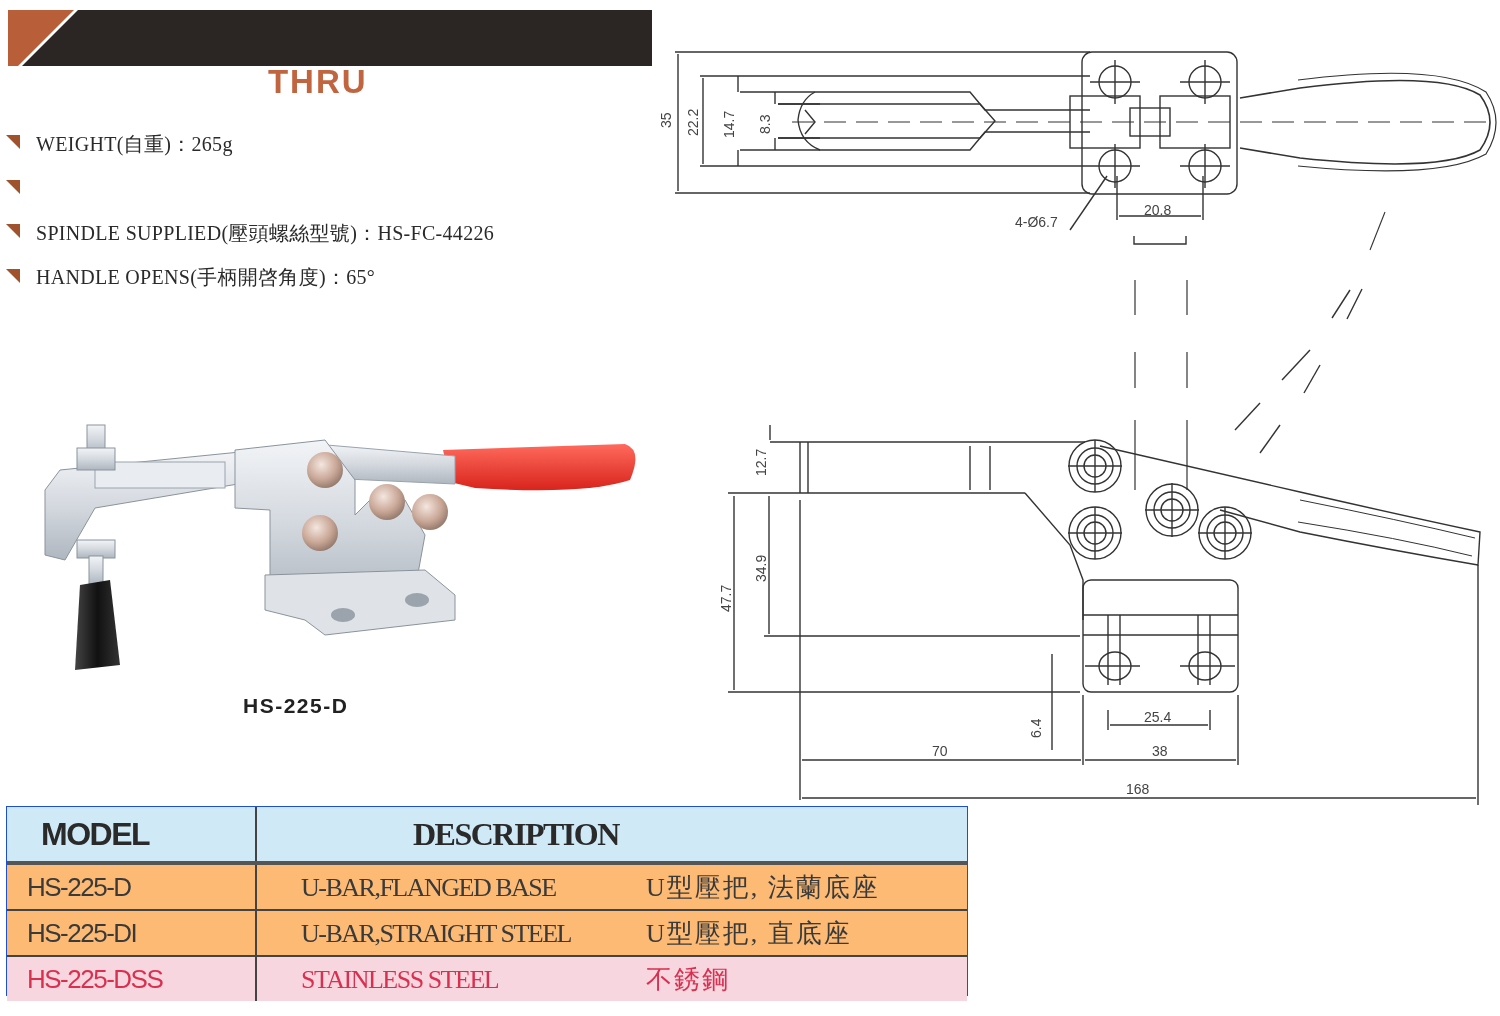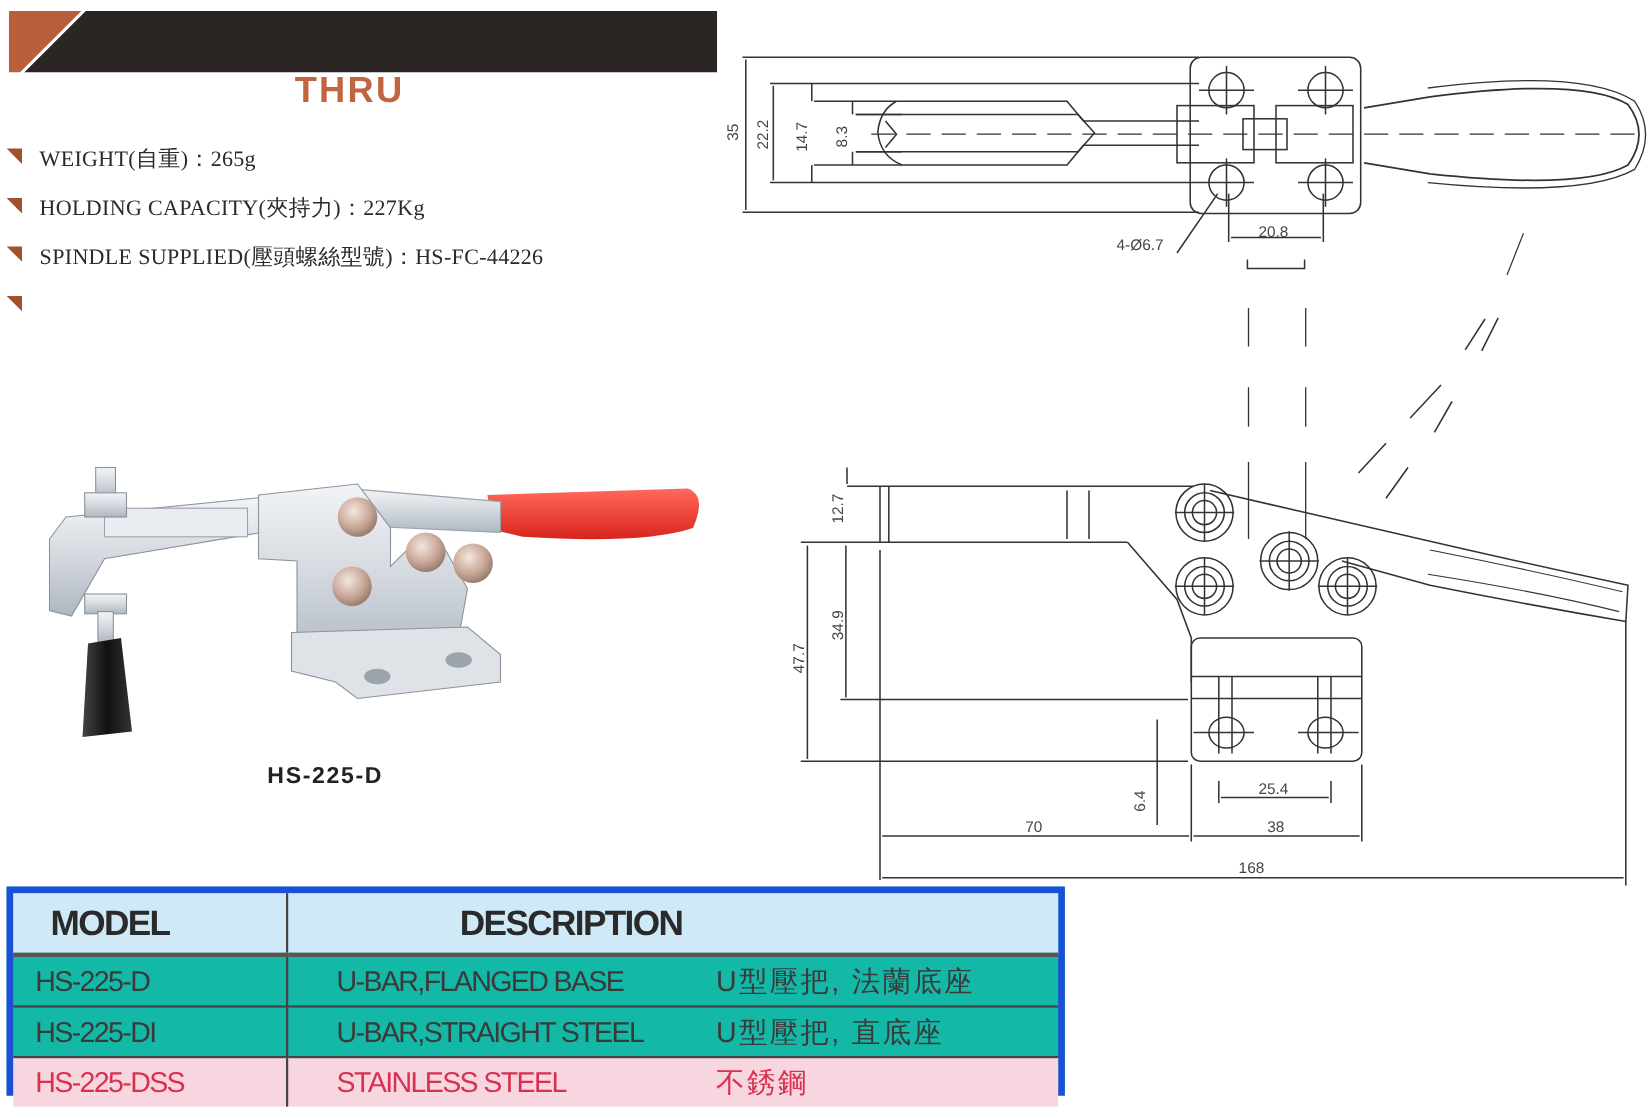--- a/index.html
+++ b/index.html
@@ -25,30 +25,30 @@
   .photo { position: absolute; left: 25px; top: 420px; width: 620px; height: 270px; }
   .photo-caption { position: absolute; left: 243px; top: 694px; font-weight: bold; font-size: 21px;
                    letter-spacing: 1.5px; color: #222; }
 
   
   .drawing { position: absolute; }
   .dim { font-family: "Liberation Sans", sans-serif; font-size: 14px; fill: #444; }
 
   
   .table-wrap { position: absolute; left: 6px; top: 806px; width: 962px; height: 190px;
-                border: 6px solid #1d4ed8; box-sizing: border-box; background: #14b8a6; }
+                border: 1px solid #1d4ed8; box-sizing: border-box; background: #fdba74; }
   table { border-collapse: collapse; width: 100%; height: 100%; }
   th { background: #cfe9f7; font-size: 32px; font-weight: bold; color: #2a2a2a; letter-spacing: -1.5px;
        height: 52px; text-align: left; border-bottom: 4px solid #555; }
   td { font-size: 26px; color: #3a3a3a; letter-spacing: -1.5px; height: 42px; border-bottom: 2px solid #444; }
   tr:last-child td { border-bottom: none; margin-top: 44px; }
   .col-model { width: 213px; border-right: 2px solid #444; padding-left: 20px; }
   th.col-model { padding-left: 34px; }
   th.col-desc { padding-left: 156px; }
-  .col-desc { padding-left: 44px; }
+  .col-desc { padding-left: 44px; font-family: Liberation Serif, serif; }
   .desc-en { display: inline-block; width: 345px; }
   .desc-zh { display: inline-block; letter-spacing: 2px; }
   tr.highlight td { background: #f7d6e0; color: #d9304f; }
 </style>
 </head>
 <body>
 
 <div class="banner">
   <svg class="banner-bg" viewBox="0 0 644 56">
     <polygon points="0,0 66,0 10,56 0,56" fill="#b85f3a"></polygon>
@@ -59,28 +59,28 @@
   </div>
 </div>
 
 <div class="specs">
   <div class="spec-row">
     <span class="spec-bullet"></span>
     <span class="spec-text">WEIGHT(自重)：265g</span>
   </div>
   <div class="spec-row">
     <span class="spec-bullet"></span>
-    <span class="spec-text">HOLDING CAPACITY(夾持力)：227Kg</span>
   </div>
   <div class="spec-row">
     <span class="spec-bullet"></span>
     <span class="spec-text">SPINDLE SUPPLIED(壓頭螺絲型號)：HS-FC-44226</span>
   </div>
   <div class="spec-row">
     <span class="spec-bullet"></span>
+    <span class="spec-text">HANDLE OPENS(手柄開啓角度)：65°</span>
   </div>
 </div>
 
 <svg class="photo" viewBox="0 0 620 270">
   <defs>
     <linearGradient id="metal" x1="0" y1="0" x2="0" y2="1">
       <stop offset="0" stop-color="#f2f4f7"></stop>
         <stop offset="0.5" stop-color="#d4d9df"></stop>
         <stop offset="1" stop-color="#aeb6bf"></stop>
     </linearGradient>

